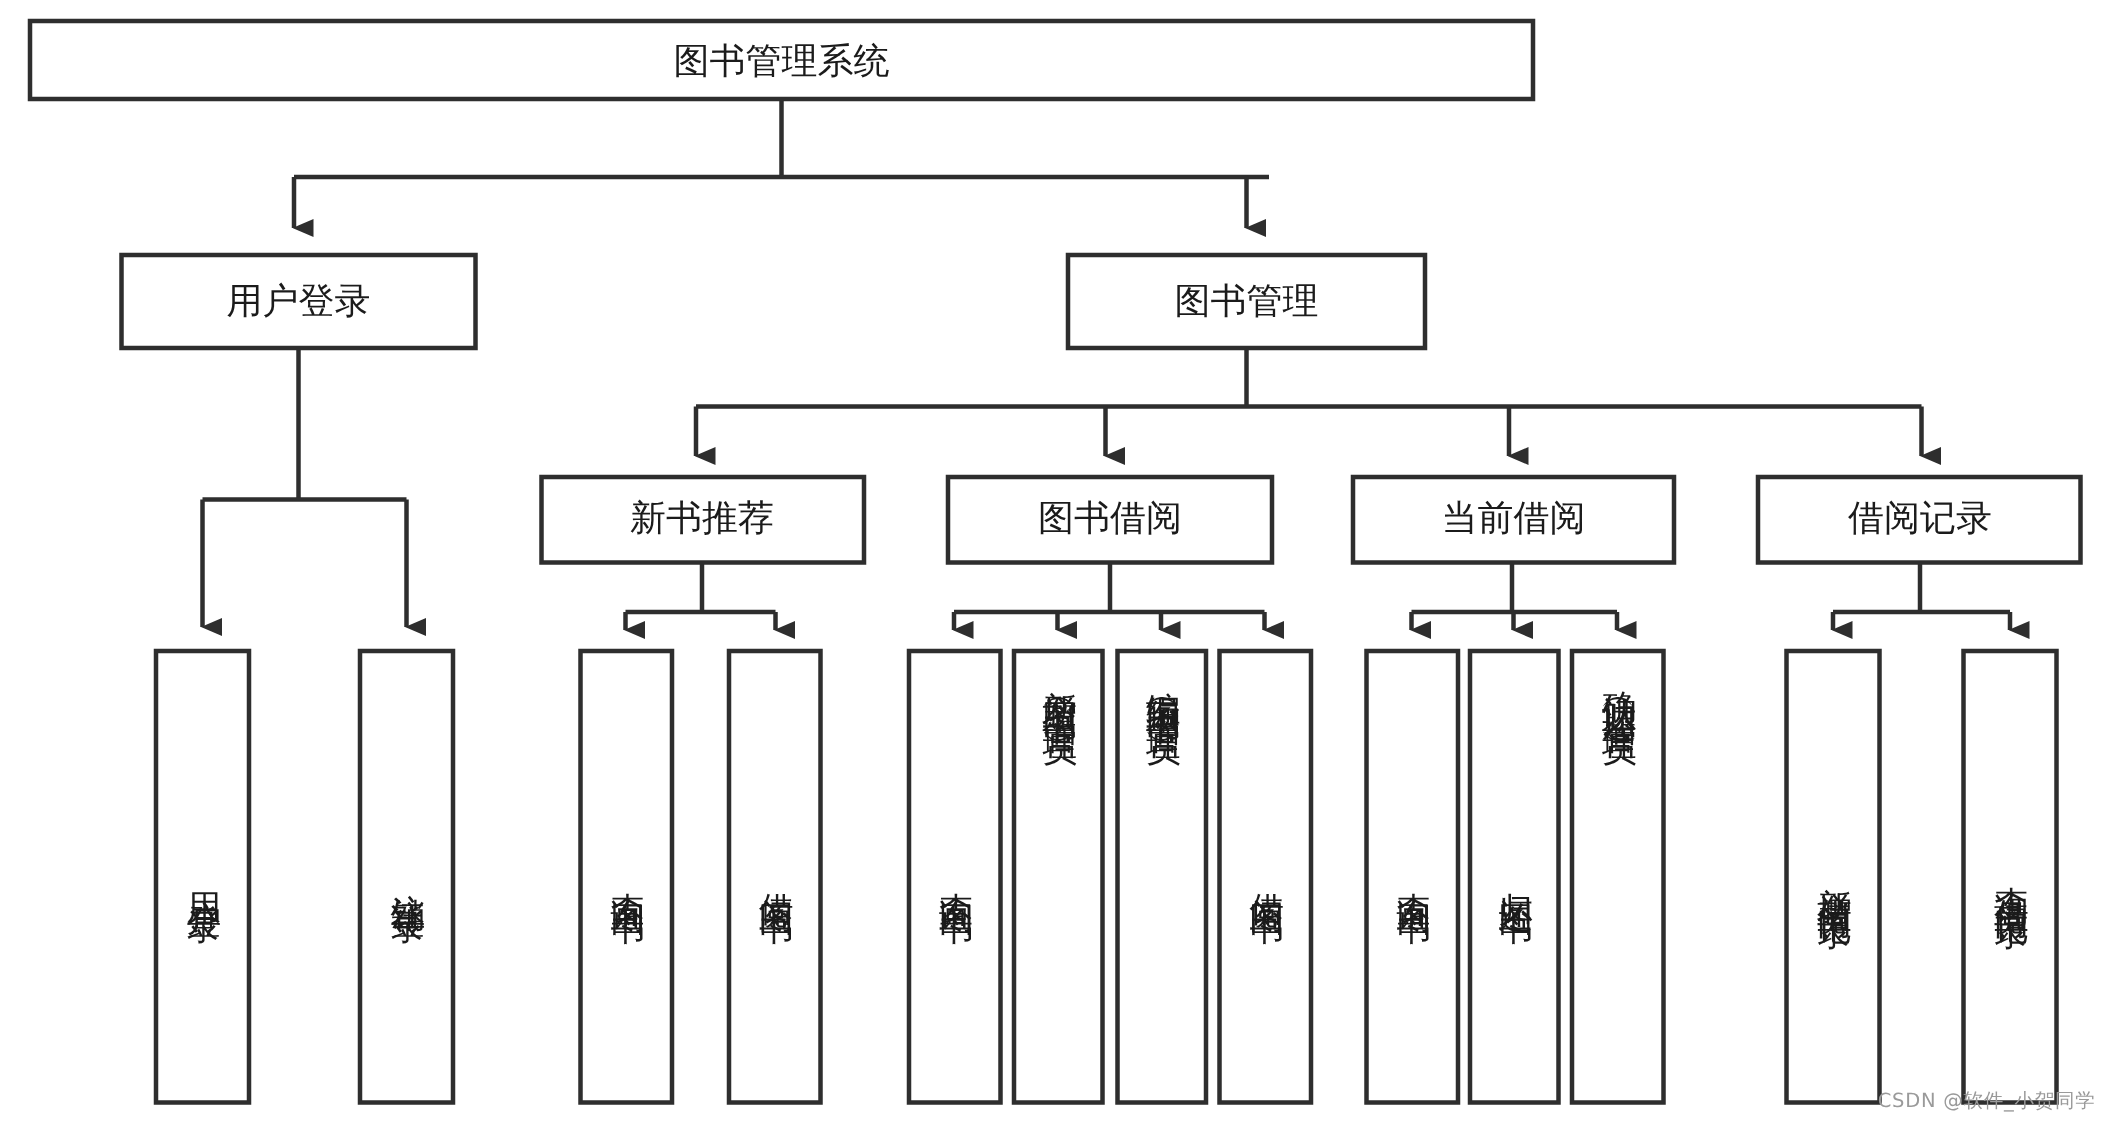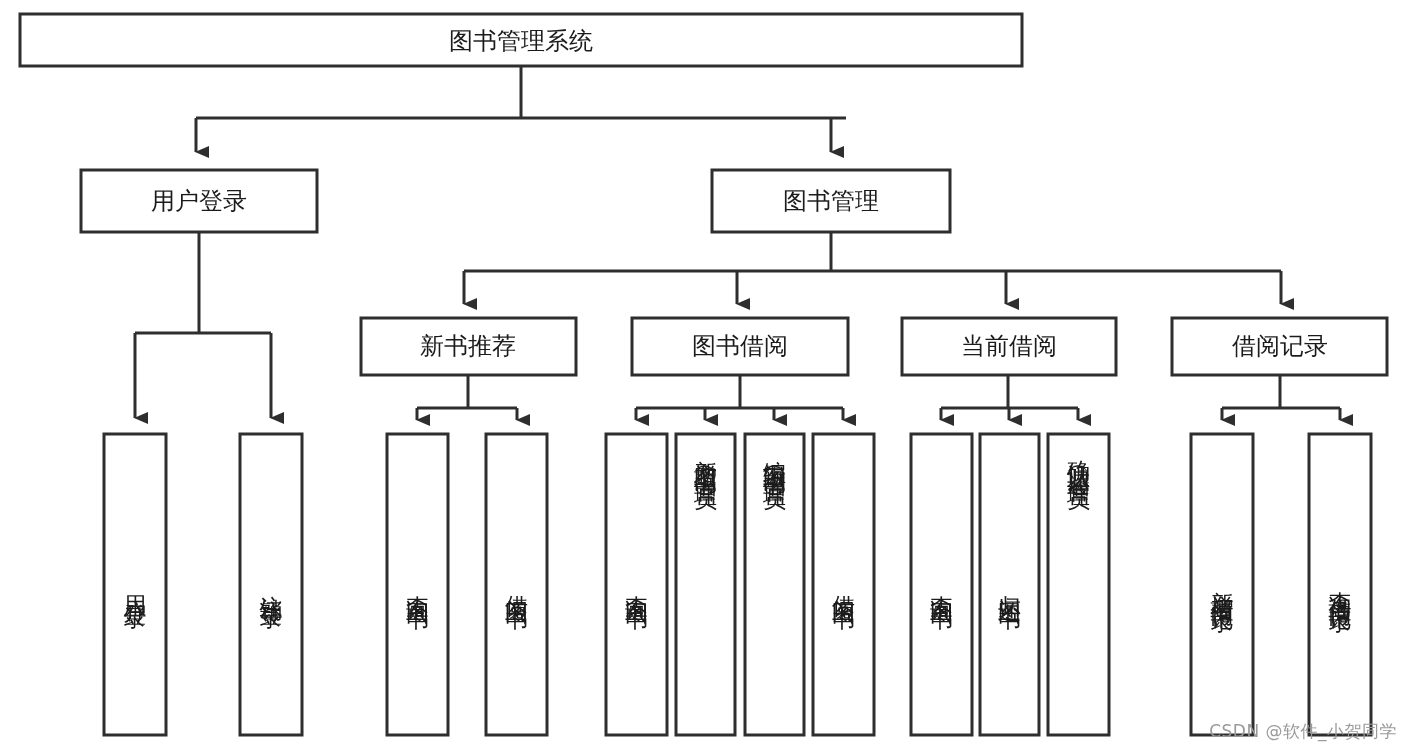--- a/index.html
+++ b/index.html
@@ -63,21 +63,21 @@
     line-height: 1.0;
     color: #1b1b1b;
     letter-spacing: 4px;
     white-space: nowrap;
   }
   .watermark {
     position: absolute;
     right: 8px;
     bottom: 4px;
     font-family: "DejaVu Sans", "Liberation Sans", sans-serif;
-    font-size: 17px;
+    font-size: 13px;
     color: #9a9a9a;
     letter-spacing: 0.5px;
     white-space: nowrap;
   }
 </style>
 </head>
 <body>
 
 <div id="diagram-root">
 

